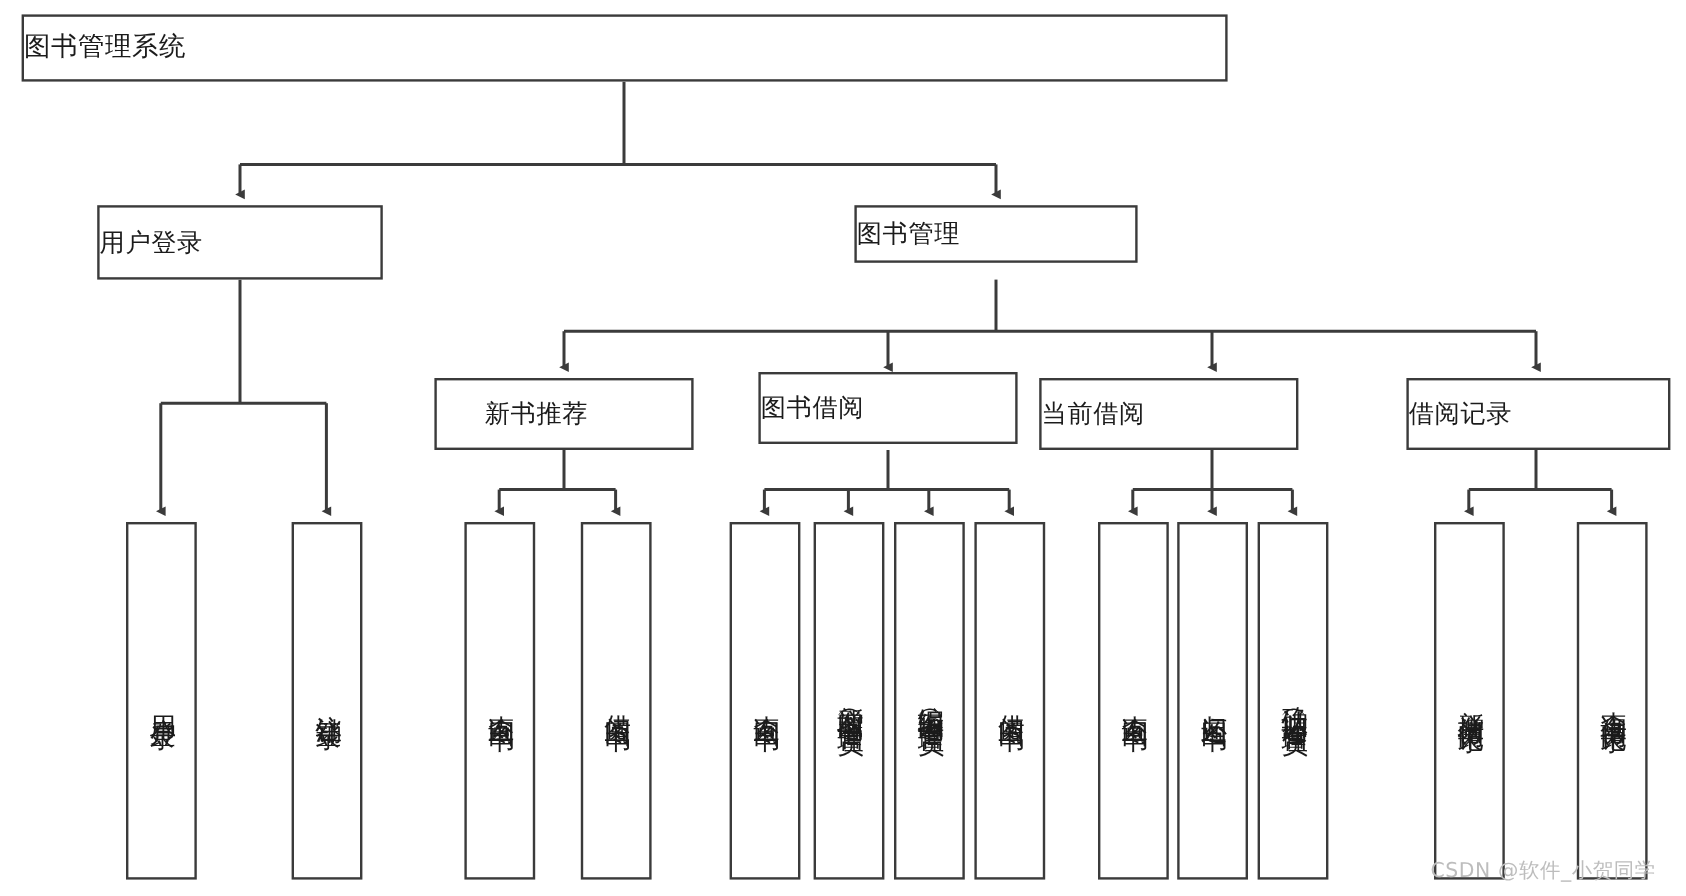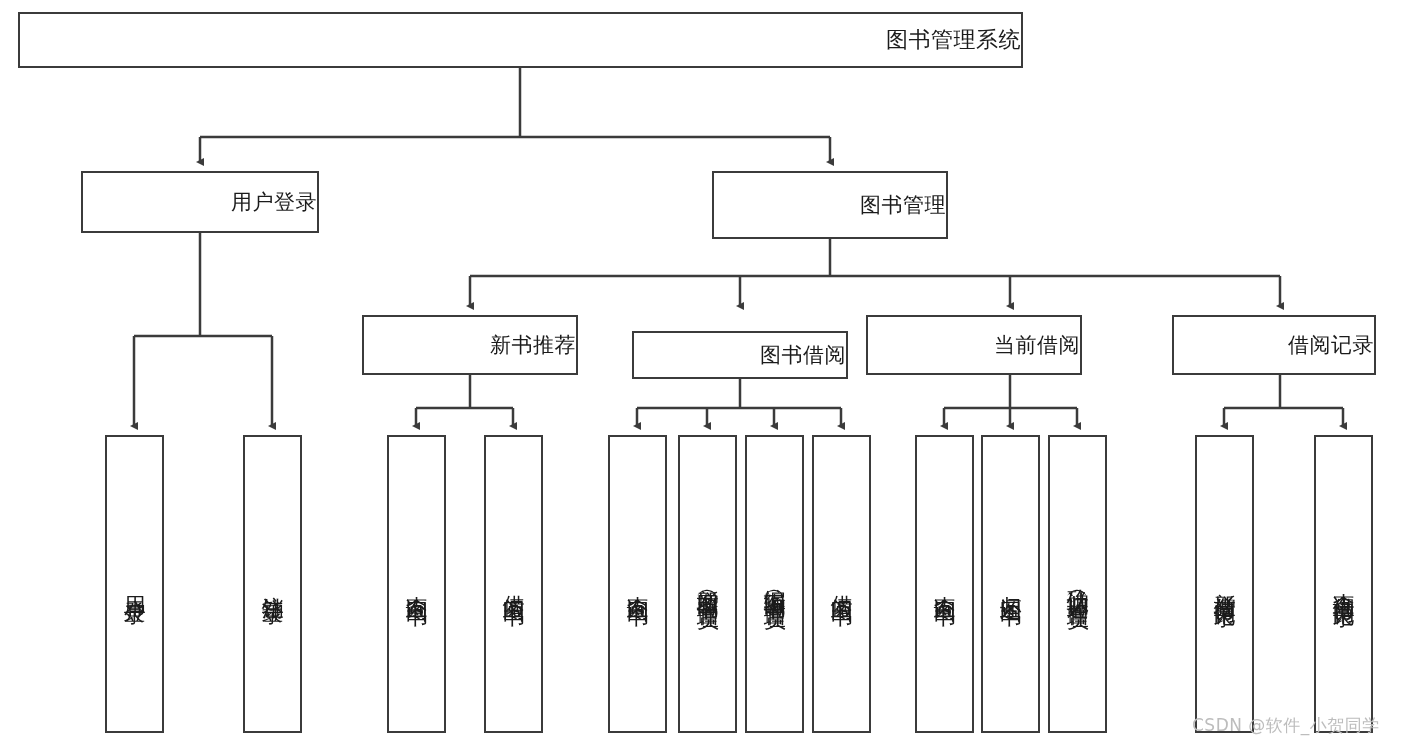--- a/index.html
+++ b/index.html
@@ -26,21 +26,21 @@
     height: 747px;
     pointer-events: none;
   }
   .node {
     position: absolute;
     box-sizing: border-box;
     background: #ffffff;
     border: 2.5px solid #3b3b3b;
     display: flex;
     align-items: center;
-    justify-content: flex-end;
+    justify-content: flex-start;
     color: #1b1b1b;
   }
   .node .label {
     display: block;
     text-align: center;
     line-height: 1.08;
     letter-spacing: 0.5px;
   }
   
   .node.horiz .label {
@@ -127,34 +127,34 @@
     </g>
   </svg>
 
   <div class="node horiz root" style="left: 18px; top: 12px; width: 1005px; height: 56px;">
     <span class="label">图书管理系统</span>
   </div>
 
   <div class="node horiz" style="left: 81px; top: 171px; width: 238px; height: 62px;">
     <span class="label">用户登录</span>
   </div>
-  <div class="node horiz" style="left: 712px; top: 171px; width: 236px; height: 68px;">
+  <div class="node horiz" style="left: 712px; top: 171px; width: 236px; height: 48px;">
     <span class="label">图书管理</span>
   </div>
 
   <div class="node horiz" style="left: 362px; top: 315px; width: 216px; height: 60px; padding-left: 40px;">
     <span class="label">新书推荐</span>
   </div>
-  <div class="node horiz" style="left: 632px; top: 331px; width: 216px; height: 48px;">
+  <div class="node horiz" style="left: 632px; top: 310px; width: 216px; height: 60px;">
     <span class="label">图书借阅</span>
   </div>
   <div class="node horiz" style="left: 866px; top: 315px; width: 216px; height: 60px;">
     <span class="label">当前借阅</span>
   </div>
-  <div class="node horiz" style="left: 1172px; top: 315px; width: 204px; height: 60px;">
+  <div class="node horiz" style="left: 1172px; top: 315px; width: 220px; height: 60px;">
     <span class="label">借阅记录</span>
   </div>
 
   <div class="node vert" style="left: 105px; top: 435px; width: 59px; height: 298px;">
     <span class="label">用户登录</span>
   </div>
   <div class="node vert" style="left: 243px; top: 435px; width: 59px; height: 298px;">
     <span class="label">注销登录</span>
   </div>
   <div class="node vert" style="left: 387px; top: 435px; width: 59px; height: 298px;">

